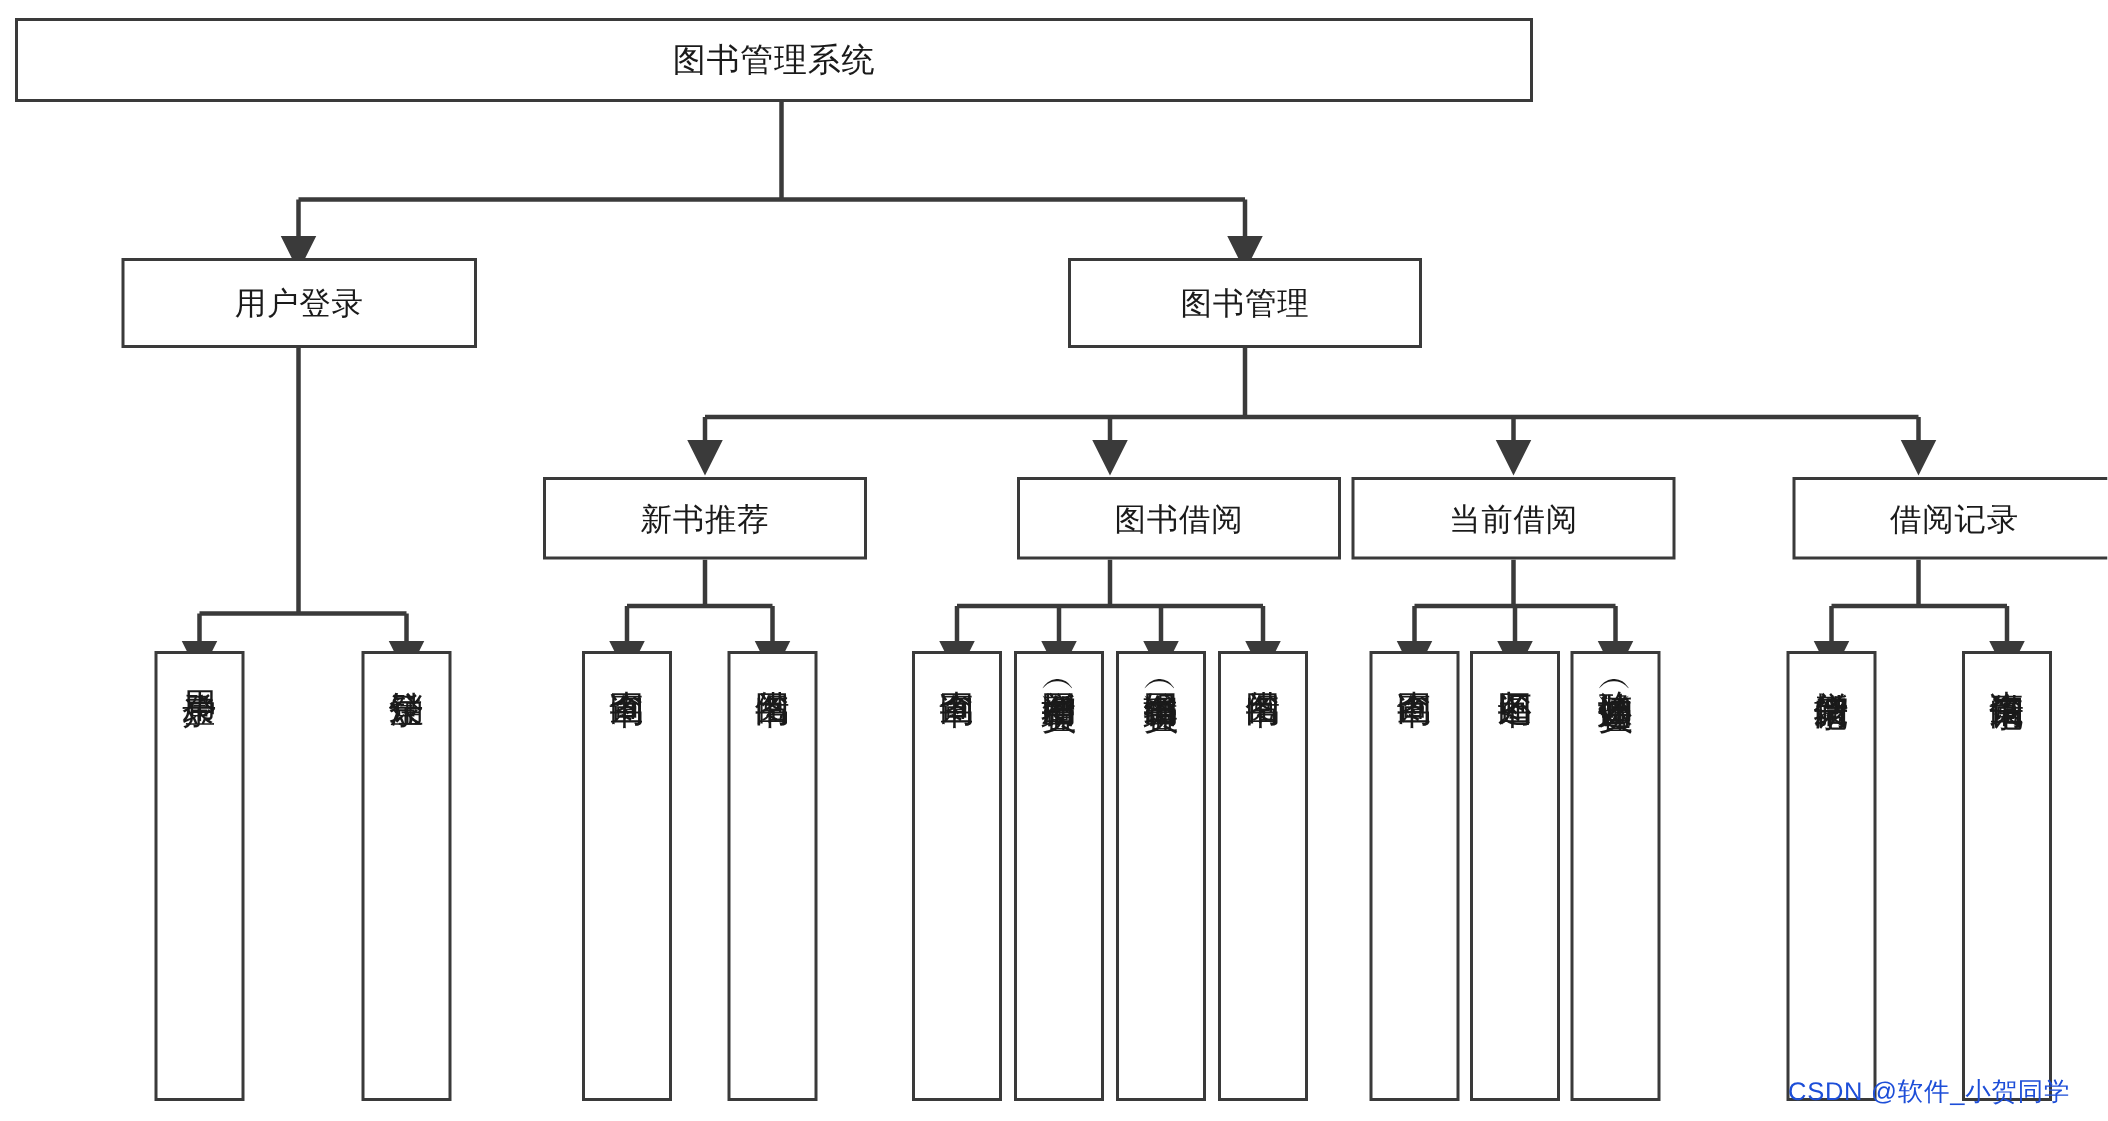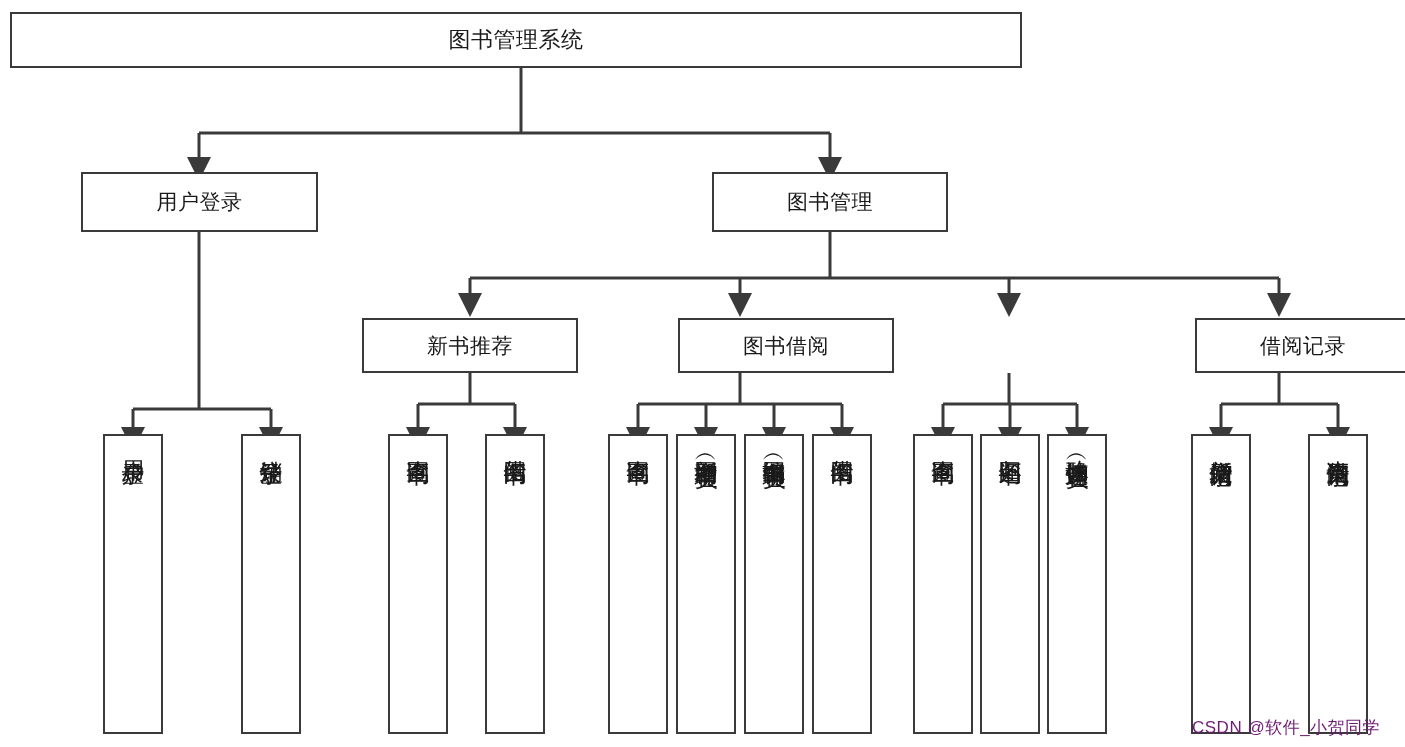--- a/index.html
+++ b/index.html
@@ -56,21 +56,21 @@
     font-size: 23px;
     line-height: 1.08;
     letter-spacing: 1px;
     text-align: left;
     white-space: nowrap;
     color: #1a1a1a;
   }
   .watermark {
     position: absolute;
     font-size: 17px;
-    color: #701a75;
+    color: #1d4ed8;
     white-space: nowrap;
     letter-spacing: 0.5px;
   }
 </style>
 </head>
 <body>
 
 <div id="canvas">
 
   <svg id="connectors" viewBox="0 0 1405 747" xmlns="http://www.w3.org/2000/svg">
@@ -133,20 +133,23 @@
   <div class="node node-h" style="left:362px; top:318px; width:216px; height:55px;">
     <span>新书推荐</span>
   </div>
 
   <div class="node node-h" style="left:712px; top:172px; width:236px; height:60px;">
     <span>图书管理</span>
   </div>
   <div class="node node-h" style="left:632px; top:318px; width:216px; height:55px;margin-left:46px;">
     <span>图书借阅</span>
   </div>
+  <div class="node node-h" style="left:901px; top:318px; width:216px; height:55px;">
+    <span>当前借阅</span>
+  </div>
   <div class="node node-h" style="left:1171px; top:318px; width:216px; height:55px;margin-left:24px;">
     <span>借阅记录</span>
   </div>
 
   <div class="node node-v" style="left:103px; top:434px; width:60px; height:300px;">
     <span class="vtext">用户登录</span>
   </div>
   <div class="node node-v" style="left:241px; top:434px; width:60px; height:300px;">
     <span class="vtext">注销登录</span>
   </div>

